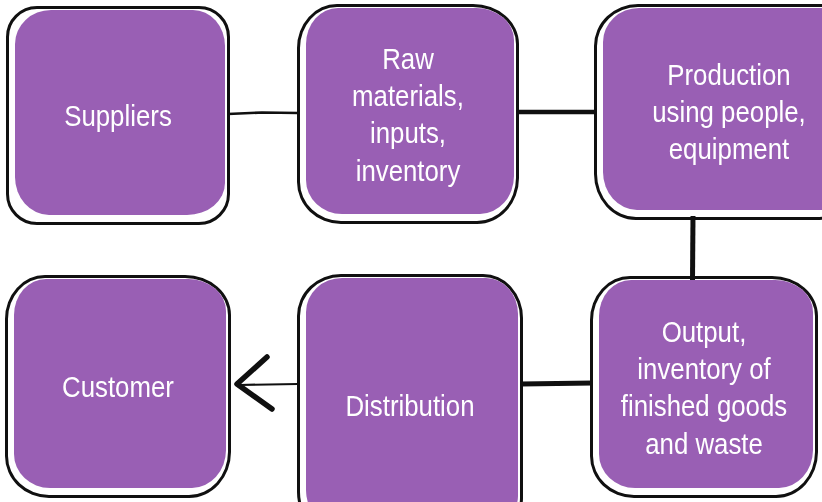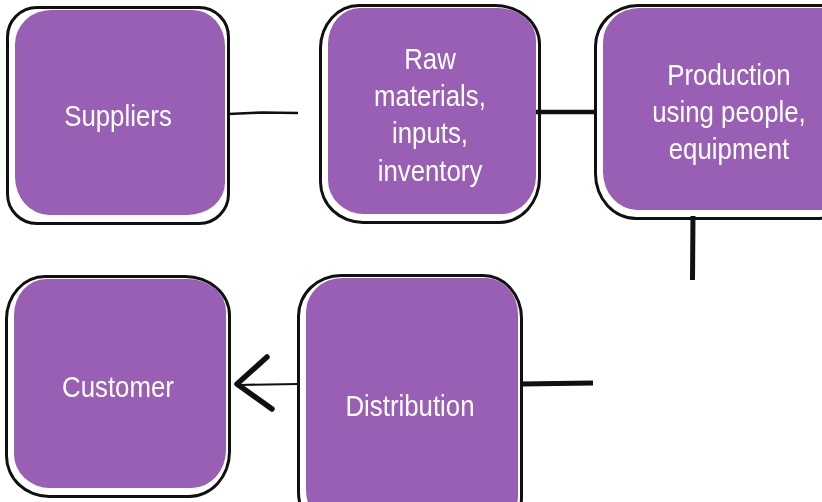--- a/index.html
+++ b/index.html
@@ -75,21 +75,21 @@
       <path d="M259,363 L241,381" fill="none" stroke="#101010" stroke-width="1.8" stroke-linecap="round"></path>
       <path d="M266,404 L248,391" fill="none" stroke="#101010" stroke-width="2.2" stroke-linecap="round"></path>
     </g>
   </svg>
 
   <div class="node r1" style="left:6px; top:6px; width:224px; height:219px;border-radius:31px;">
     <div class="fill f1"></div>
     <div class="label">Suppliers</div>
   </div>
 
-  <div class="node r2" style="left:297px; top:4px; width:222px; height:220px;margin-left:22px;">
+  <div class="node r2" style="left:297px; top:4px; width:222px; height:220px;">
     <div class="fill f2"></div>
     <div class="label">Raw
 materials,
 inputs,
 inventory</div>
   </div>
 
   <div class="node r1" style="left:594px; top:4px; width:269px; height:216px;">
     <div class="fill f1"></div>
     <div class="label">Production
@@ -100,14 +100,21 @@
   <div class="node r2" style="left:5px; top:275px; width:226px; height:223px;padding-left:8px;">
     <div class="fill f2"></div>
     <div class="label">Customer</div>
   </div>
 
   <div class="node r1" style="left:297px; top:274px; width:226px; height:264px;">
     <div class="fill f1"></div>
     <div class="label">Distribution</div>
   </div>
 
+  <div class="node r2" style="left:590px; top:276px; width:228px; height:222px;">
+    <div class="fill f2"></div>
+    <div class="label">Output,
+inventory of
+finished goods
+and waste</div>
+  </div>
 
 </div>
 
 </body></html>

